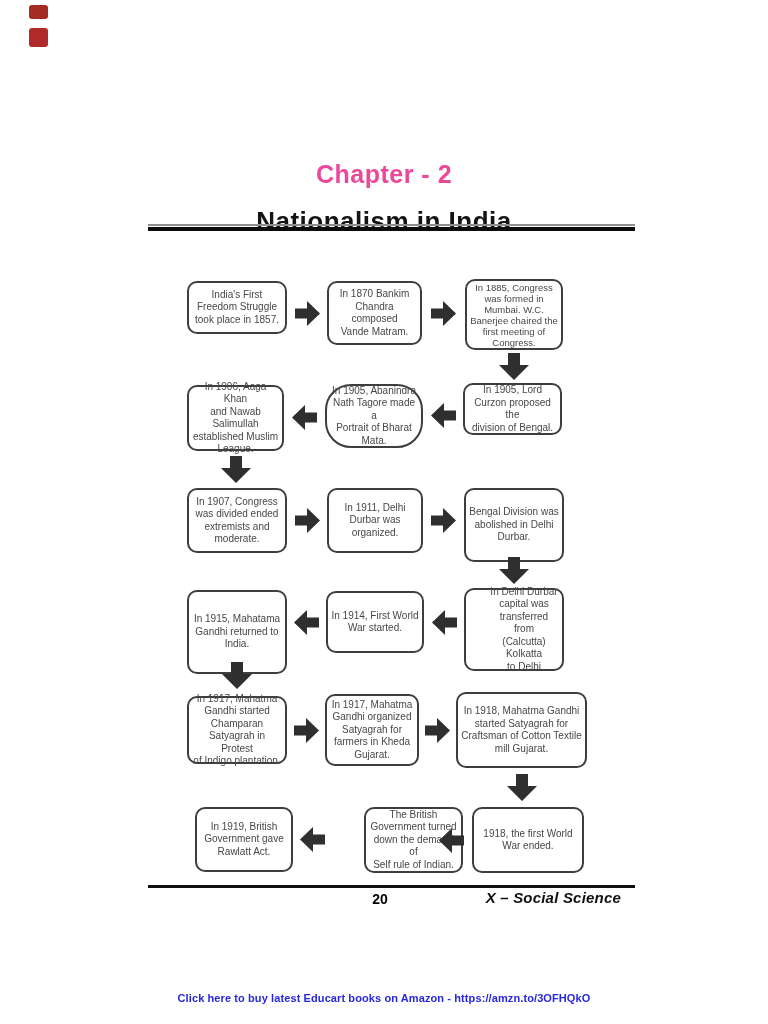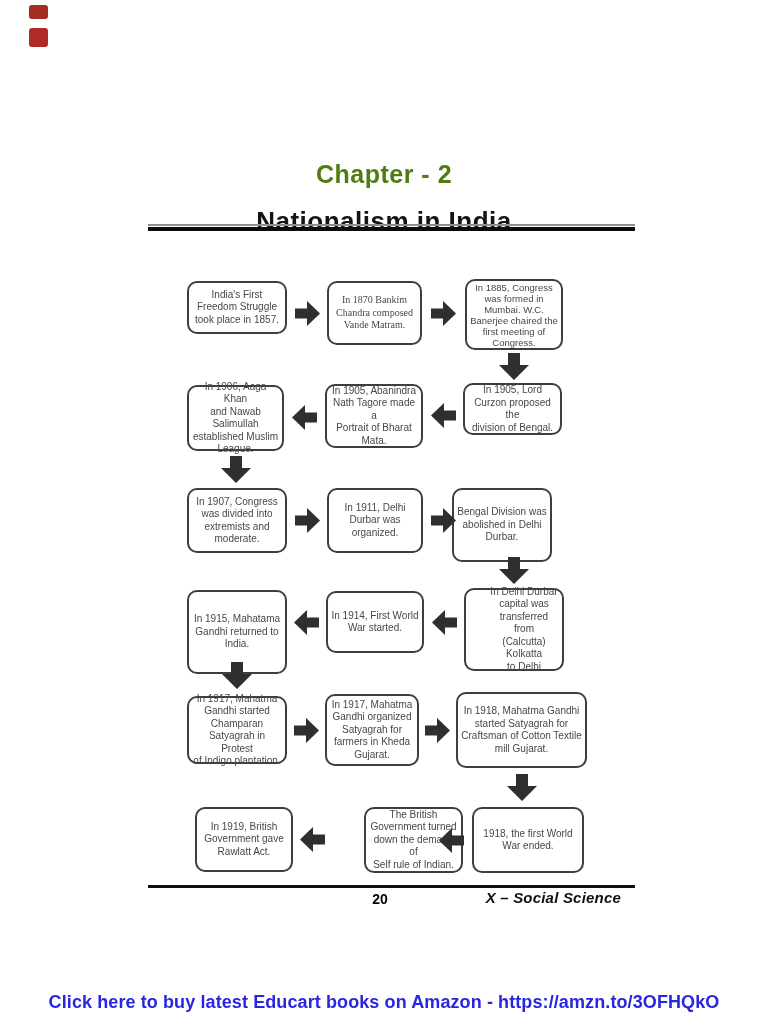--- a/index.html
+++ b/index.html
@@ -6,21 +6,21 @@
   #page{position:relative;width:768px;height:1024px;background:#ffffff;overflow:hidden;
         font-family:"Liberation Sans", sans-serif;}
 
   
   .marker{position:absolute;border-radius:3px;}
   #marker1{left:29px;top:5px;width:19px;height:14px;}
   #marker2{left:29px;top:28px;width:19px;height:19px;}
 
   
   .title1{position:absolute;left:0;top:160px;width:768px;text-align:center;
-          font-size:25px;font-weight:bold;color:#4d7c0f;letter-spacing:.5px;}
+          font-size:25px;font-weight:bold;color:#ec4899;letter-spacing:.5px;}
   .title2{position:absolute;left:0;top:196px;width:768px;text-align:center;
           font-size:26px;font-weight:bold;color:#141414;letter-spacing:.5px;margin-top:10px;}
   .hrule{position:absolute;left:148px;top:224px;width:487px;height:9px;}
   .hrule .thin{height:2px;background:#8f8f8f;}
   .hrule .thick{height:4px;background:#0c0c0c;margin-top:1px;}
 
   
   #flow{position:absolute;left:0;top:0;width:768px;height:1024px;}
   .fbox{position:absolute;box-sizing:border-box;border:2px solid #3e3e3e;border-radius:10px;
         background:#fff;display:flex;align-items:center;justify-content:center;
@@ -32,42 +32,42 @@
 
   
   .frule{position:absolute;left:148px;top:885px;width:487px;height:3px;background:#101010;}
   .pagenum{position:absolute;left:340px;top:891px;width:80px;text-align:center;
            font-size:14px;font-weight:bold;color:#000000;}
   .booklabel{position:absolute;right:147px;top:889px;font-size:15px;font-weight:bold;
              font-style:italic;color:#101010;letter-spacing:.2px;}
 
   
   .promo{position:absolute;left:0;top:992px;width:768px;text-align:center;
-         font-size:18px;font-weight:bold;letter-spacing:.1px;cursor:pointer;}
+         font-size:11px;font-weight:bold;letter-spacing:.1px;cursor:pointer;}
 </style>
 </head>
 <body>
 
 <div id="page">
 
   <div class="marker" id="marker1" style="background: rgb(166, 43, 34);"></div>
   <div class="marker" id="marker2" style="background: rgb(176, 42, 42);"></div>
 
   <div class="title1">Chapter - 2</div>
   <div class="title2">Nationalism in India</div>
   <div class="hrule">
     <div class="thin"></div>
       <div class="thick"></div>
   </div>
 
   <div id="flow">
       <div class="fbox" style="left: 187px; top: 281px; width: 100px; height: 53px;">India's First
 Freedom Struggle
 took place in 1857.</div>
-      <div class="fbox" style="left: 327px; top: 281px; width: 95px; height: 64px; font-family: Liberation Serif, serif;">In 1870 Bankim
+      <div class="fbox" style="left: 327px; top: 281px; width: 95px; height: 64px;">In 1870 Bankim
 Chandra composed
 Vande Matram.</div>
       <div class="fbox dense" style="left: 465px; top: 279px; width: 98px; height: 71px;">In 1885, Congress
 was formed in
 Mumbai. W.C.
 Banerjee chaired the
 first meeting of
 Congress.</div>
       <div class="farrow" style="left: 295px; top: 301px;">
         <svg width="25" height="25" viewBox="0 0 25 25">
@@ -77,45 +77,45 @@
       <div class="farrow" style="left: 431px; top: 301px;">
         <svg width="25" height="25" viewBox="0 0 25 25">
           <polygon fill="#2f2f2f" points="0,7.5 12,7.5 12,0 25,12.5 12,25 12,17.5 0,17.5"></polygon>
         </svg>
       </div>
       <div class="fbox" style="left: 187px; top: 385px; width: 97px; height: 66px;">In 1906, Aaga Khan
 and Nawab
 Salimullah
 established Muslim
 League.</div>
-      <div class="fbox" style="left: 325px; top: 384px; width: 98px; height: 64px;">In 1905, Abanindra
+      <div class="fbox" style="left: 325px; top: 384px; width: 98px; height: 64px; border-radius: 26px;">In 1905, Abanindra
 Nath Tagore made a
 Portrait of Bharat
 Mata.</div>
       <div class="fbox" style="left: 463px; top: 383px; width: 99px; height: 52px;">In 1905, Lord
 Curzon proposed the
 division of Bengal.</div>
       <div class="farrow" style="left: 292px; top: 405px;">
         <svg width="25" height="25" viewBox="0 0 25 25">
           <polygon fill="#2f2f2f" points="25,7.5 13,7.5 13,0 0,12.5 13,25 13,17.5 25,17.5"></polygon>
         </svg>
       </div>
       <div class="farrow" style="left: 431px; top: 403px;">
         <svg width="25" height="25" viewBox="0 0 25 25">
           <polygon fill="#2f2f2f" points="25,7.5 13,7.5 13,0 0,12.5 13,25 13,17.5 25,17.5"></polygon>
         </svg>
       </div>
       <div class="fbox" style="left: 187px; top: 488px; width: 100px; height: 65px;">In 1907, Congress
-was divided into
+was divided ended
 extremists and
 moderate.</div>
       <div class="fbox" style="left: 327px; top: 488px; width: 96px; height: 65px;">In 1911, Delhi
 Durbar was
 organized.</div>
-      <div class="fbox" style="left: 452px; top: 488px; width: 100px; height: 74px;">Bengal Division was
+      <div class="fbox" style="left: 464px; top: 488px; width: 100px; height: 74px;">Bengal Division was
 abolished in Delhi
 Durbar.</div>
       <div class="farrow" style="left: 295px; top: 508px;">
         <svg width="25" height="25" viewBox="0 0 25 25">
           <polygon fill="#2f2f2f" points="0,7.5 12,7.5 12,0 25,12.5 12,25 12,17.5 0,17.5"></polygon>
         </svg>
       </div>
       <div class="farrow" style="left: 431px; top: 508px;">
         <svg width="25" height="25" viewBox="0 0 25 25">
           <polygon fill="#2f2f2f" points="0,7.5 12,7.5 12,0 25,12.5 12,25 12,17.5 0,17.5"></polygon>

